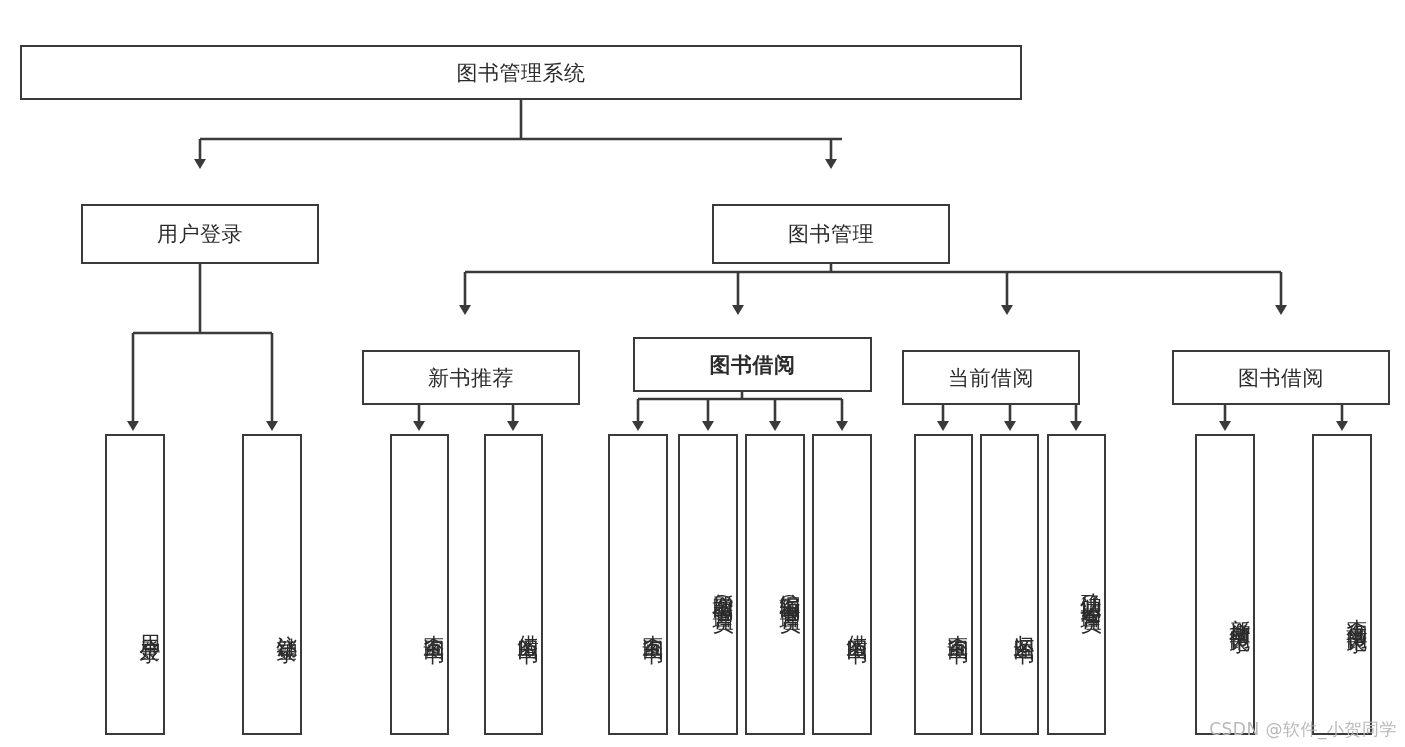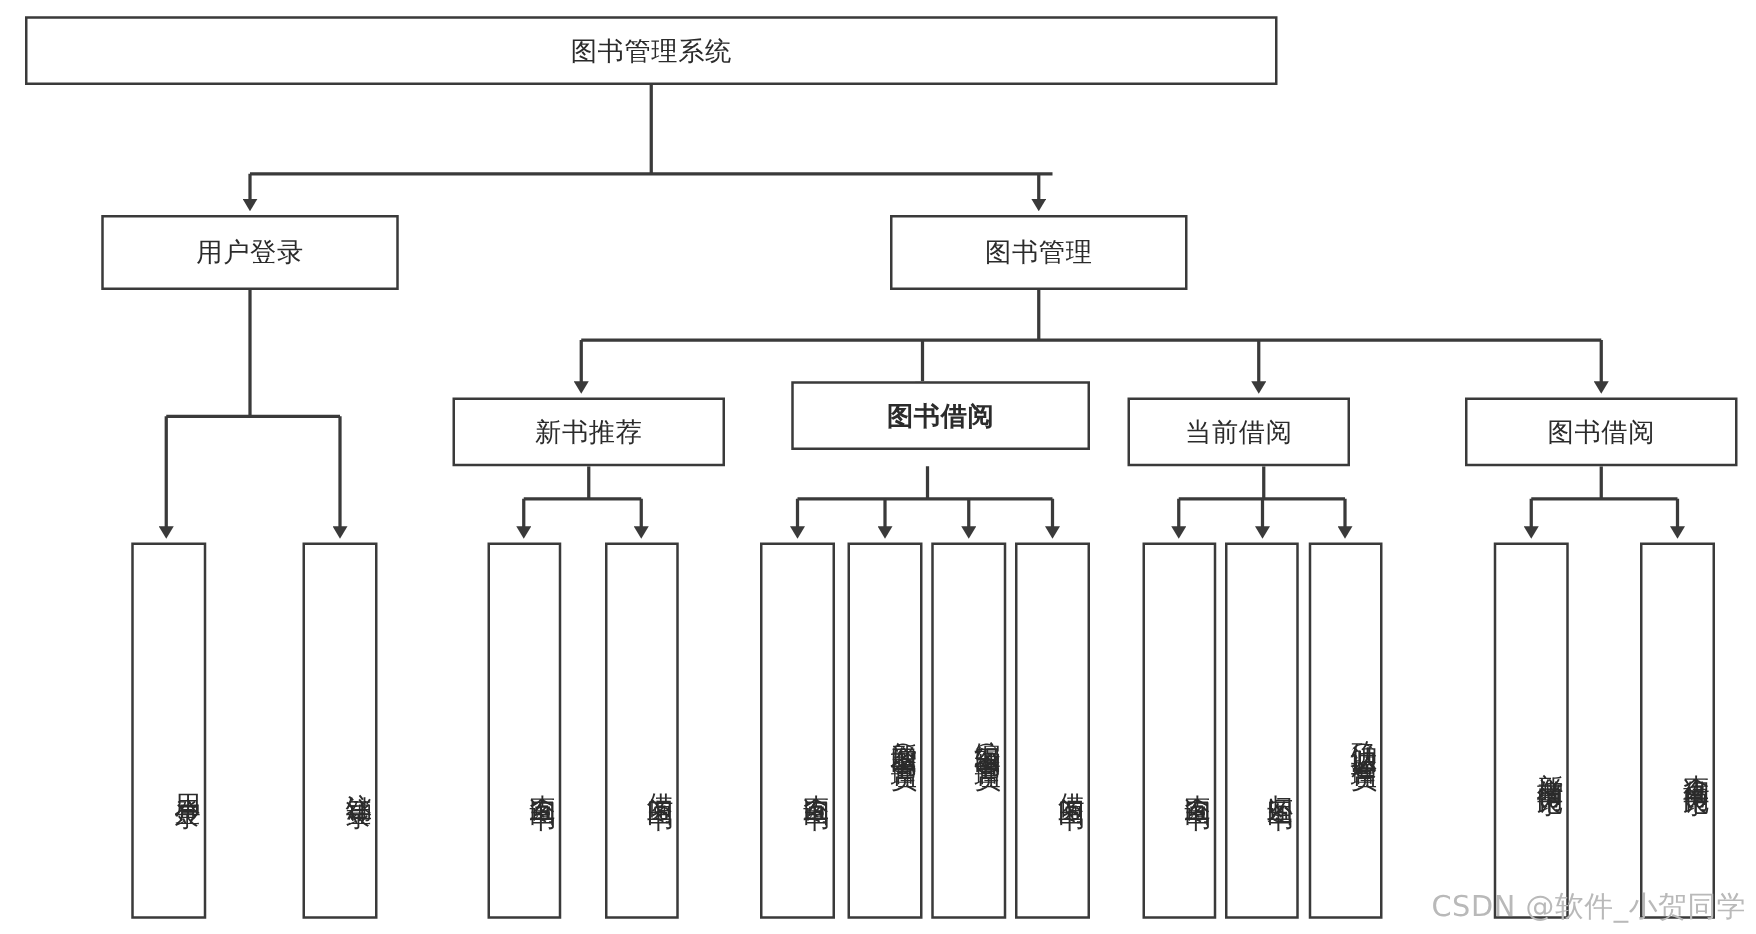--- a/index.html
+++ b/index.html
@@ -31,39 +31,40 @@
     border: 2px solid #3a3a3a;
     display: flex;
     align-items: center;
     justify-content: center;
     color: #2b2b2b;
   }
   .node-h {
     font-size: 21px;
     letter-spacing: 0.5px;
     white-space: nowrap;
+    margin-top: 32px;
   }
   .node-v {
     font-size: 21px;
     line-height: 1.32;
     writing-mode: vertical-rl;
     text-orientation: upright;
     letter-spacing: 3px;
     align-items: flex-start;
     justify-content: center;
     padding-top: 14px;
   }
   .leaf-pad-lo { padding-top: 78px; }
   .leaf-pad-mid { padding-top: 52px; }
   .leaf-pad-top { padding-top: 10px; }
   .watermark {
     position: absolute;
     right: 8px;
     bottom: 6px;
-    font-size: 23px;
+    font-size: 17px;
     color: #b9b9b9;
     white-space: nowrap;
     letter-spacing: 0.5px;
   }
 </style>
 </head>
 <body>
 
 <div id="canvas">
 

